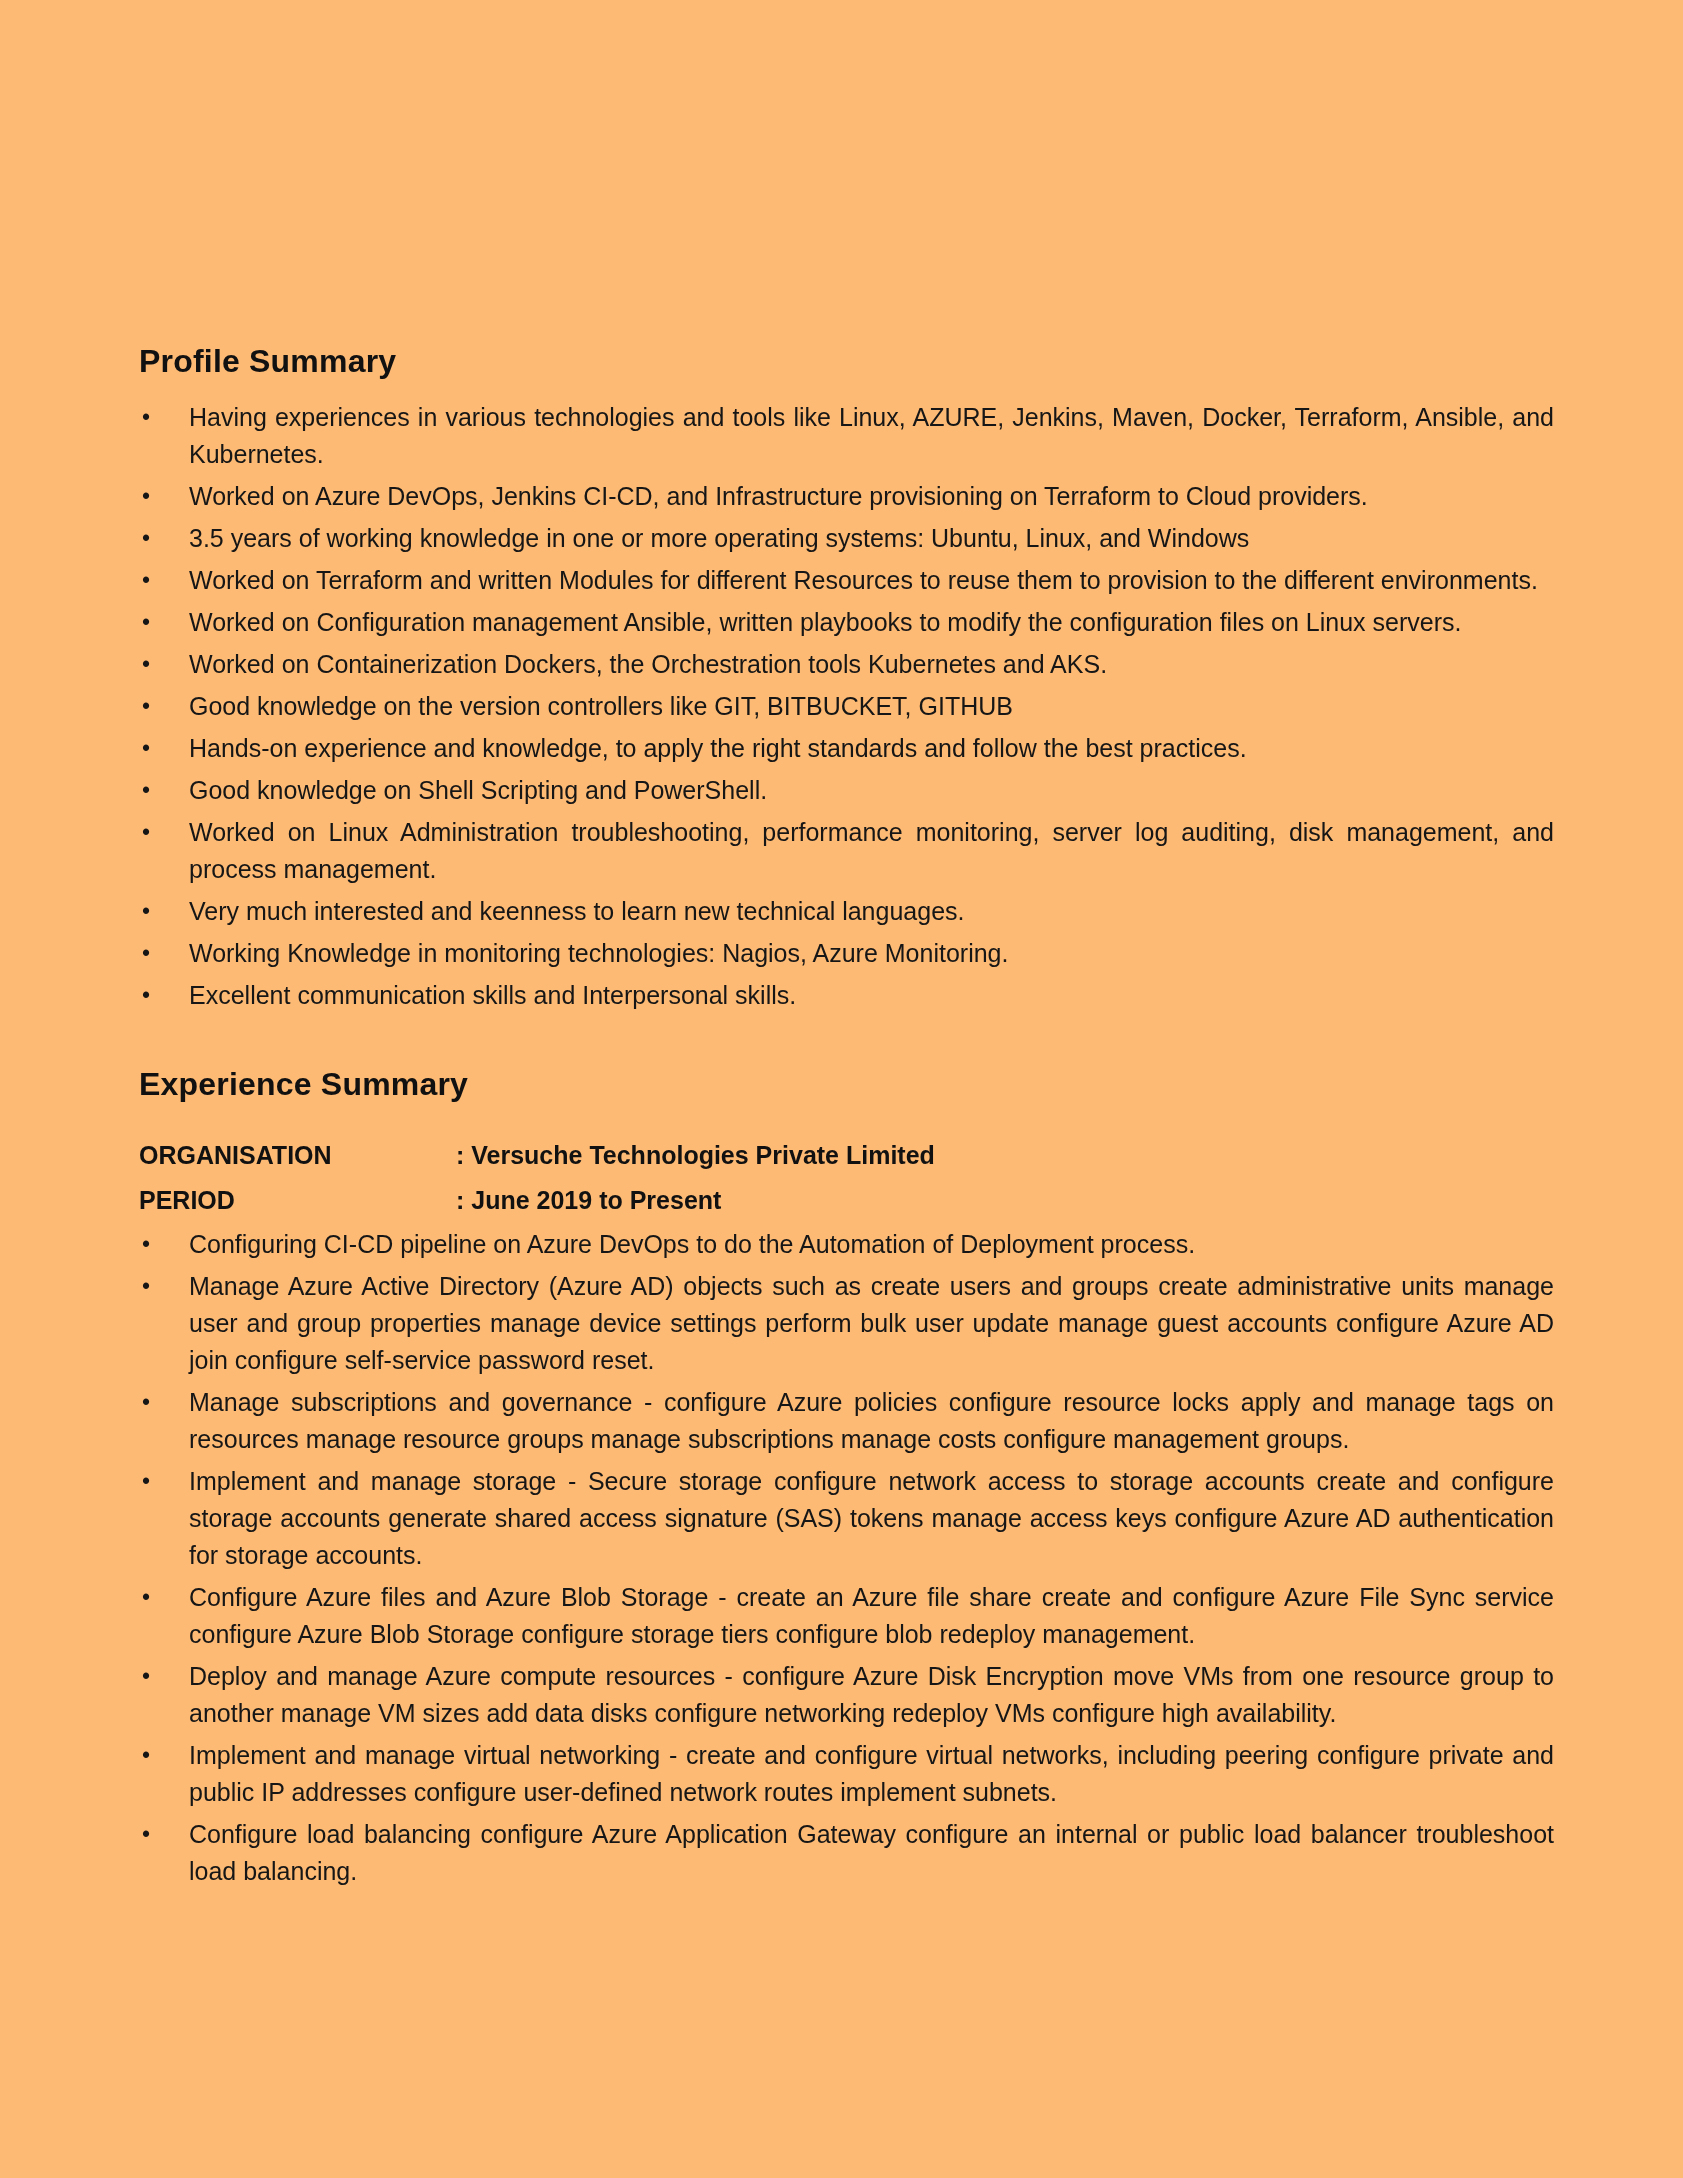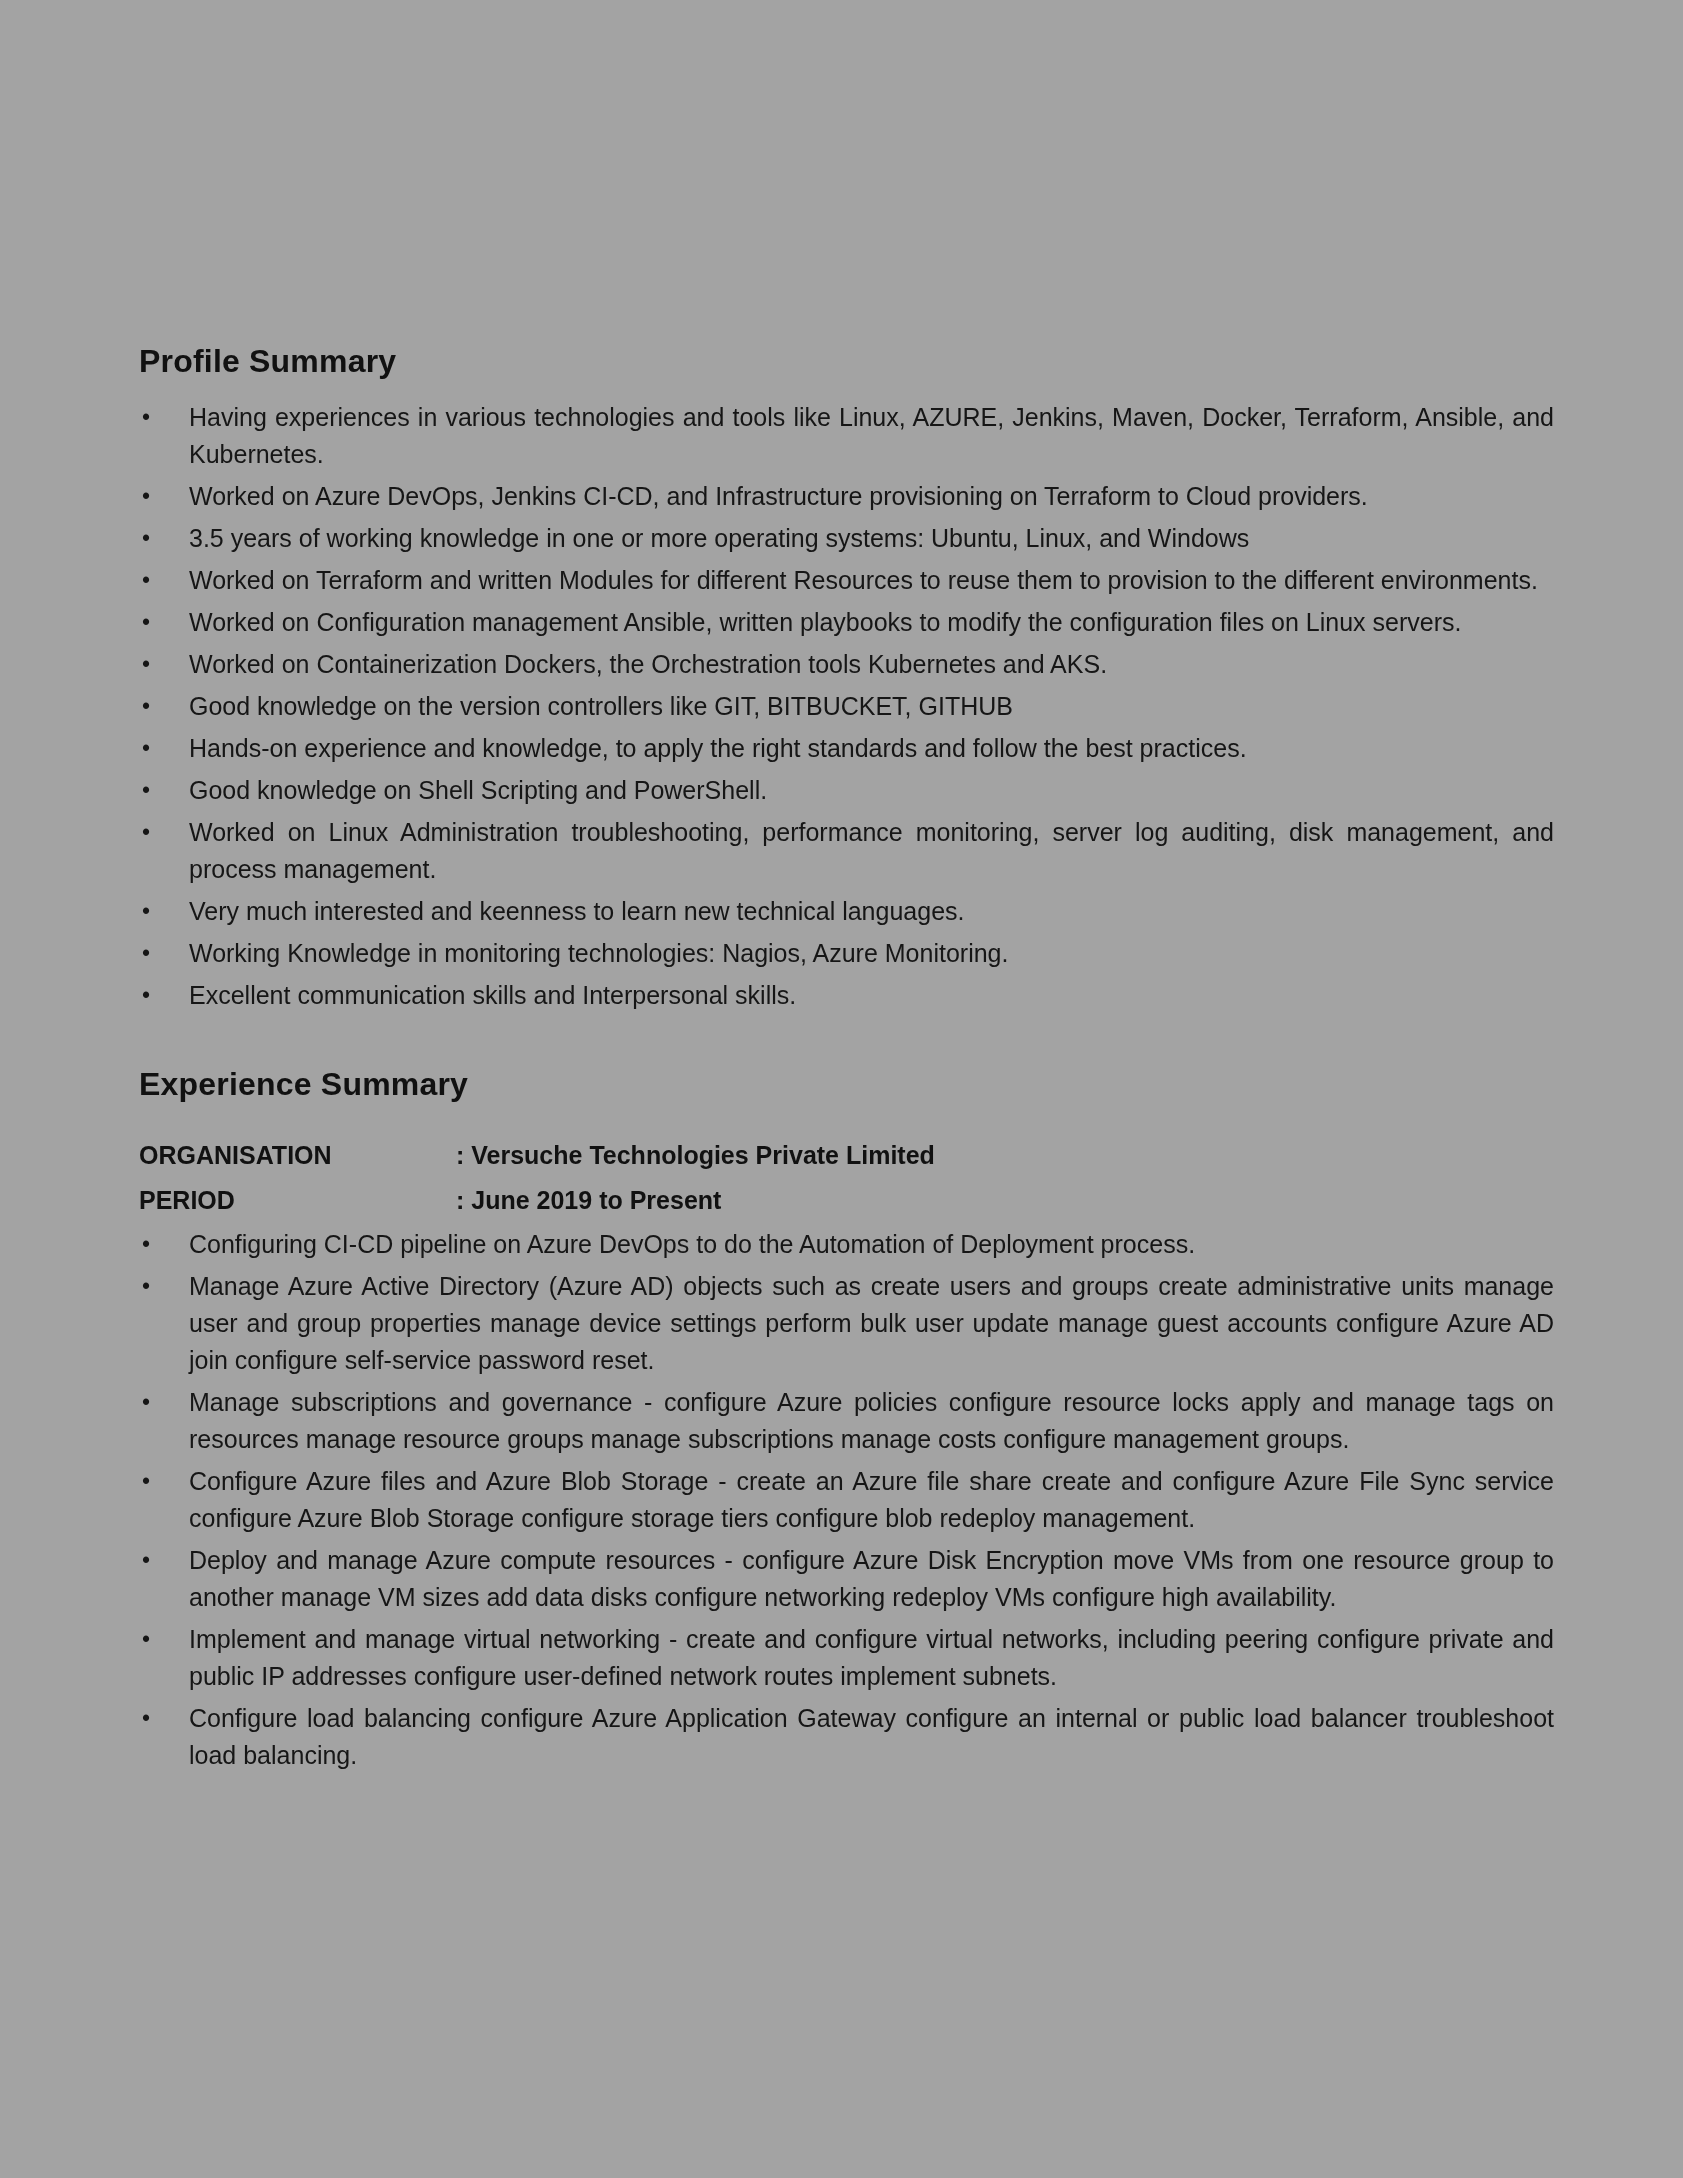--- a/index.html
+++ b/index.html
@@ -1,21 +1,21 @@
 <!DOCTYPE html>
 <html><head>
 <meta charset="utf-8">
 <style>
   * { margin: 0; padding: 0; box-sizing: border-box; }
   html, body { background: #ffffff; }
   .page {
     position: relative;
     width: 1683px;
     height: 2178px;
-    background: #a3a3a3;
+    background: #fdba74;
     font-family: "Liberation Sans", sans-serif;
     color: #161616;
     padding: 339px 129px 59px 139px;
     overflow: hidden;
   }
   .section-heading {
     font-size: 32px;
     line-height: 44px;
     font-weight: 700;
     color: #111111;
@@ -97,20 +97,21 @@
     <div class="detail-row">
       <span class="detail-label">PERIOD</span>
       <span class="detail-value">: June 2019 to Present</span>
     </div>
   </div>
 
   <ul class="bullet-list experience-bullets">
     <li>Configuring CI-CD pipeline on Azure DevOps to do the Automation of Deployment process.</li>
     <li>Manage Azure Active Directory (Azure AD) objects such as create users and groups create administrative units manage user and group properties manage device settings perform bulk user update manage guest accounts configure Azure AD join configure self-service password reset.</li>
     <li>Manage subscriptions and governance - configure Azure policies configure resource locks apply and manage tags on resources manage resource groups manage subscriptions manage costs configure management groups.</li>
+    <li>Implement and manage storage - Secure storage configure network access to storage accounts create and configure storage accounts generate shared access signature (SAS) tokens manage access keys configure Azure AD authentication for storage accounts.</li>
     <li>Configure Azure files and Azure Blob Storage - create an Azure file share create and configure Azure File Sync service configure Azure Blob Storage configure storage tiers configure blob redeploy management.</li>
     <li>Deploy and manage Azure compute resources - configure Azure Disk Encryption move VMs from one resource group to another manage VM sizes add data disks configure networking redeploy VMs configure high availability.</li>
     <li>Implement and manage virtual networking - create and configure virtual networks, including peering configure private and public IP addresses configure user-defined network routes implement subnets.</li>
     <li>Configure load balancing configure Azure Application Gateway configure an internal or public load balancer troubleshoot load balancing.</li>
   </ul>
 
 </div>
 
 
 </body></html>

